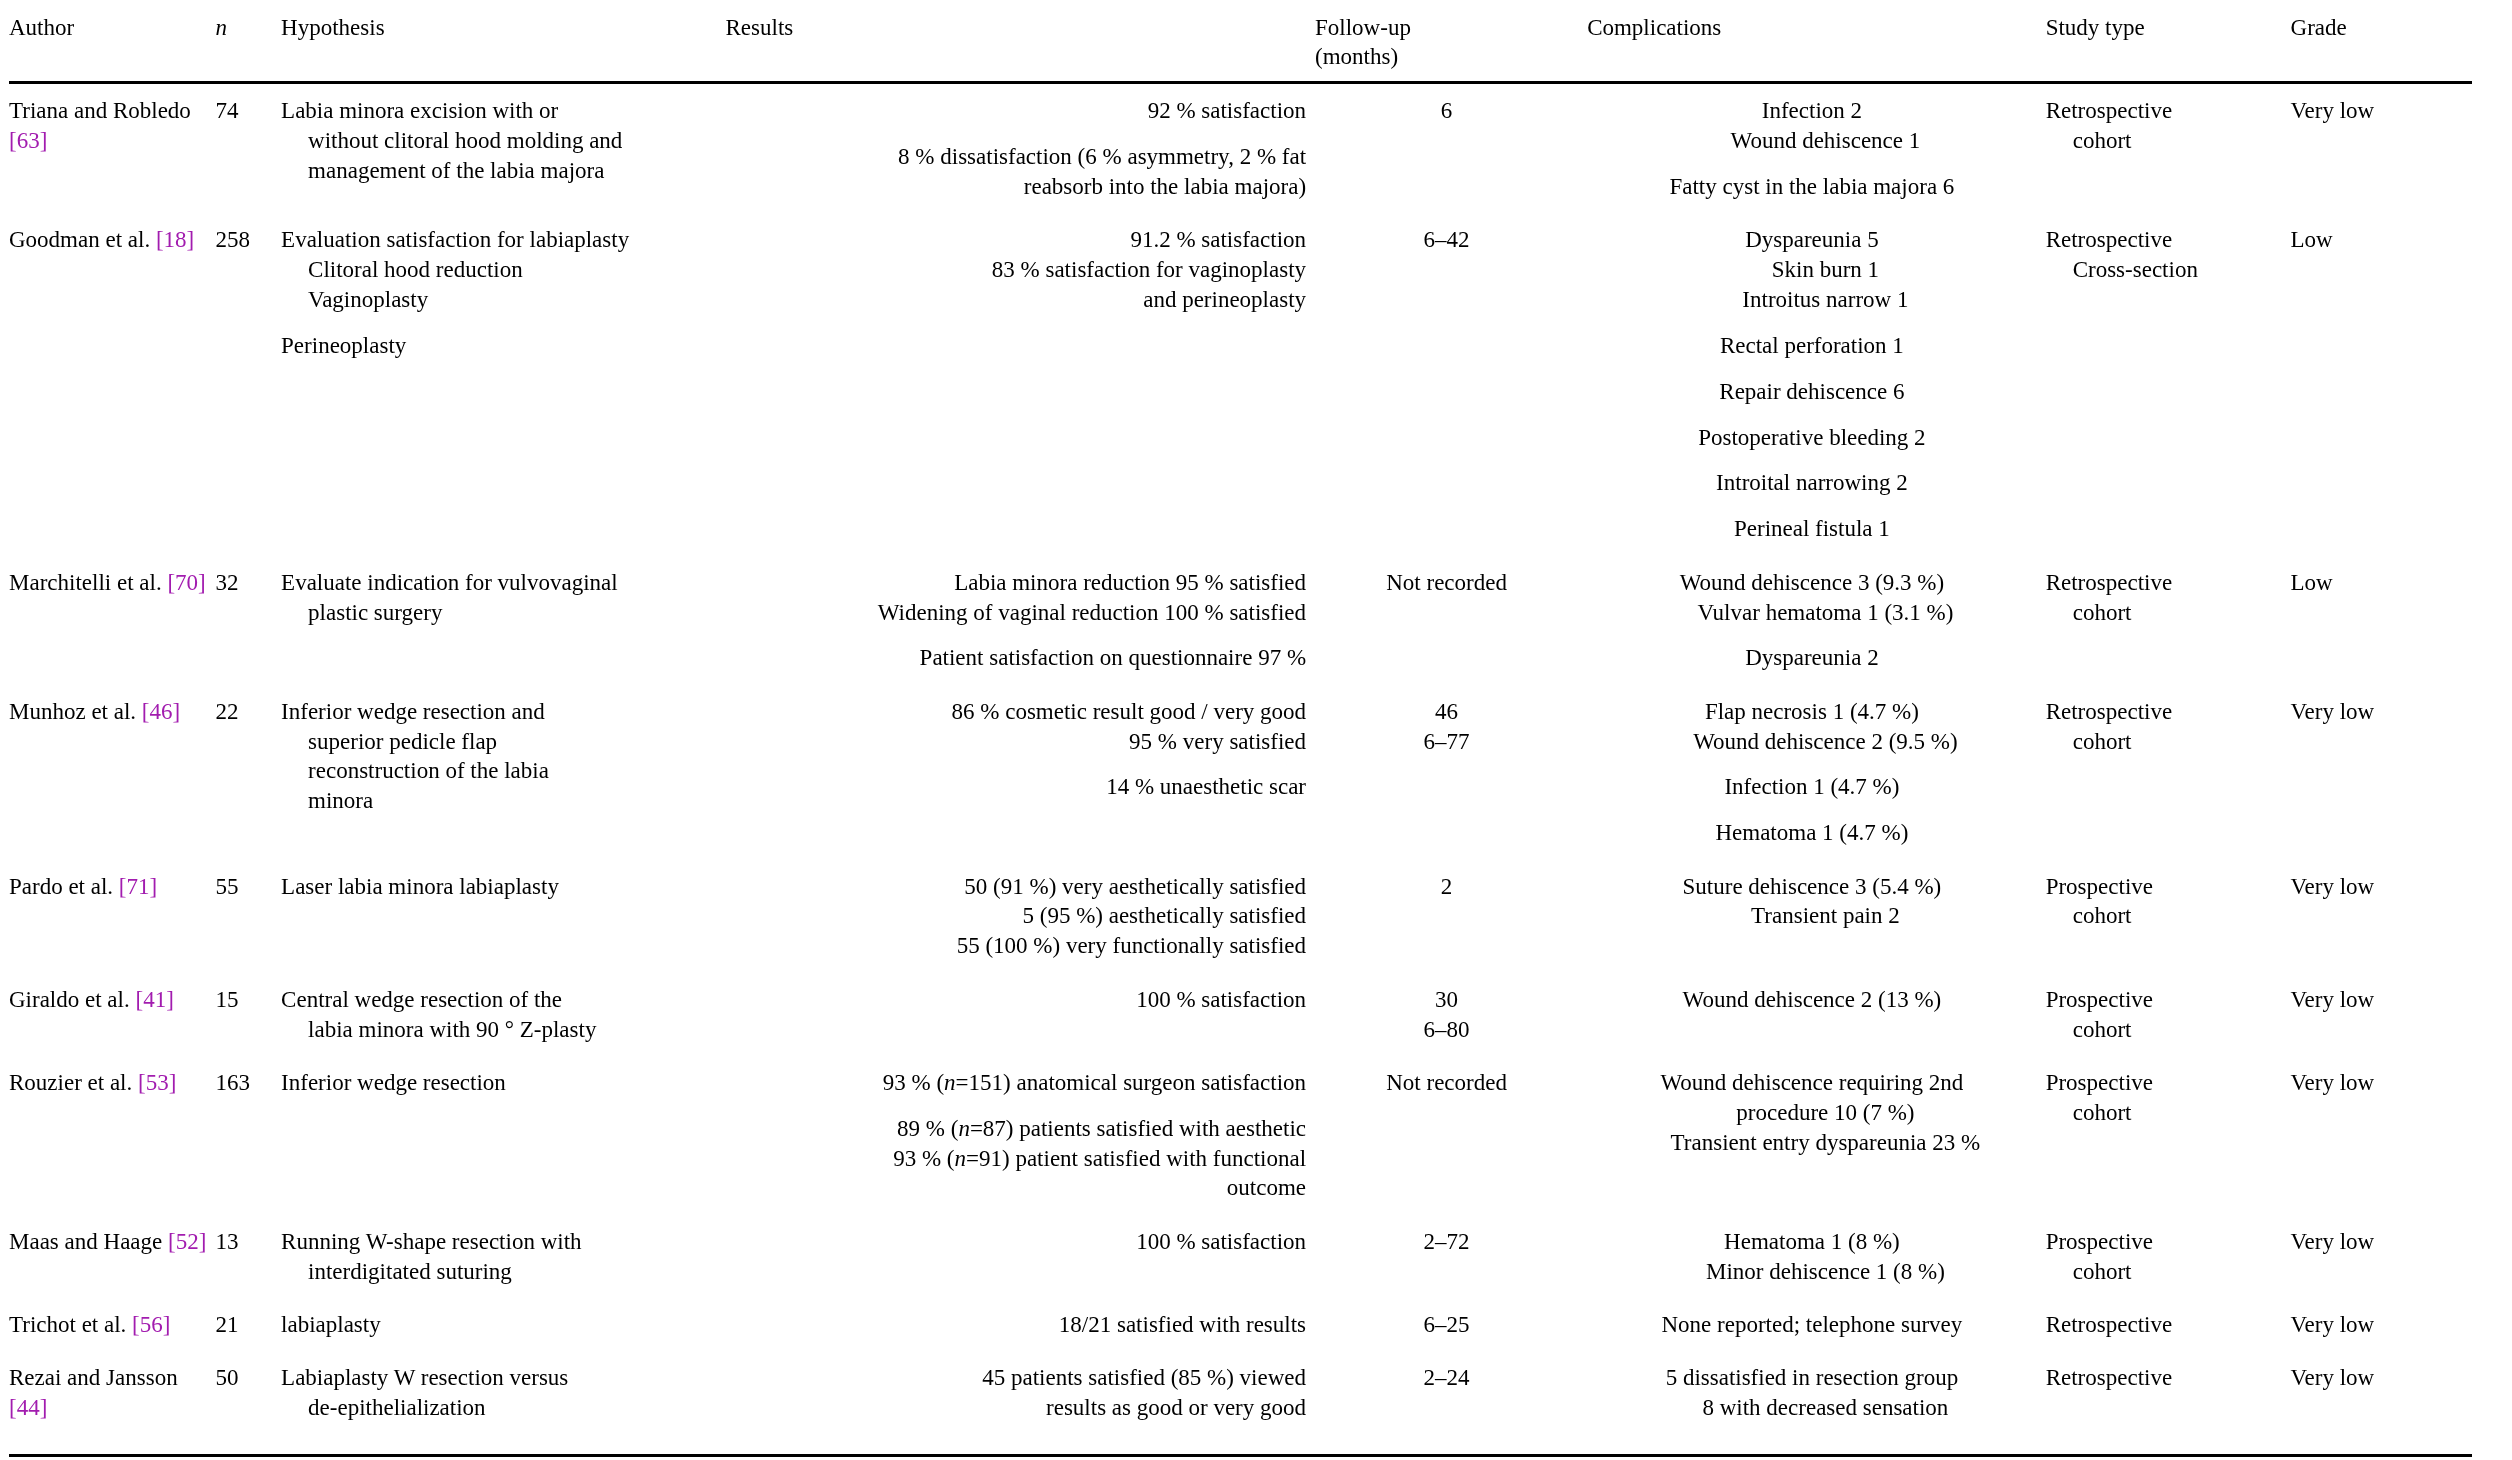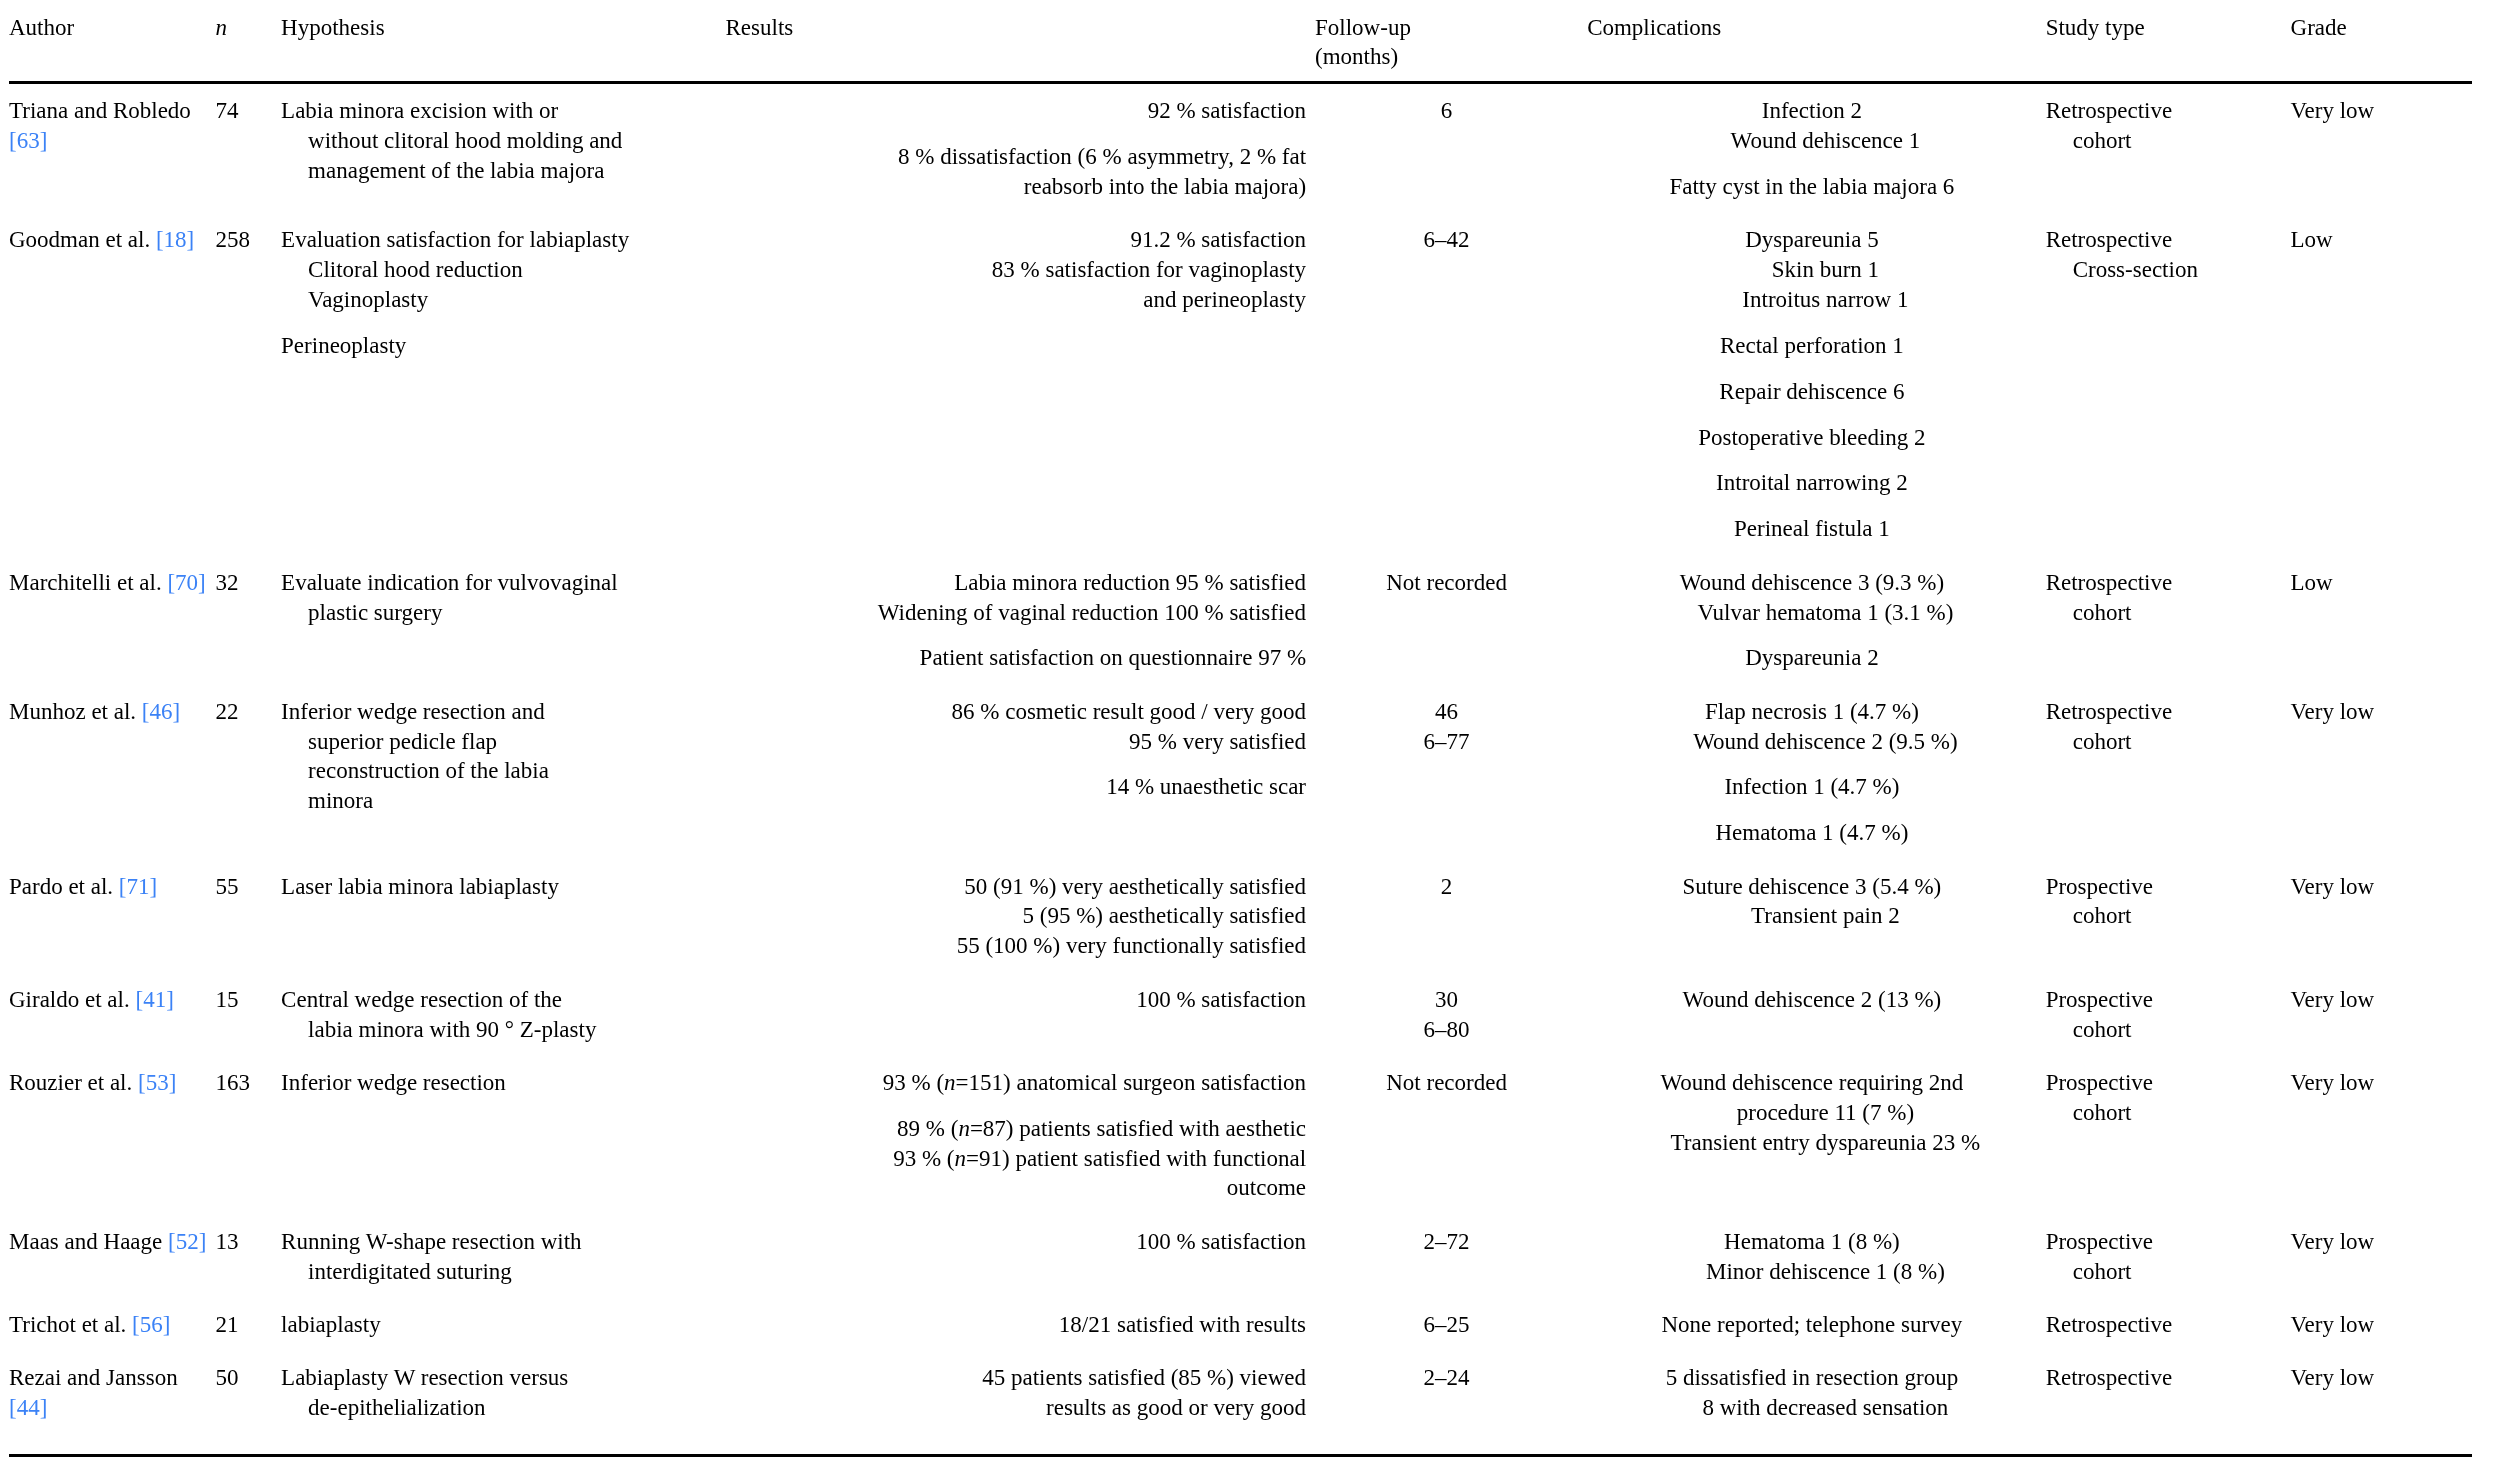--- a/index.html
+++ b/index.html
@@ -52,21 +52,21 @@
   col.c-fu     { width: 270px; }
   col.c-comp   { width: 455px; }
   col.c-study  { width: 243px; }
   col.c-grade  { width: 180px; }
 
   .col-fu, .col-n, .col-grade-cell { }
   .col-n { text-align: left; }
   .center { text-align: center; }
   .fu-line { display: block; }
 
-  .ref { color: #3b82f6; }
+  .ref { color: #a21caf; }
   em.nvar { font-style: italic; }
   th .hdr-l2 { display: block; }
 
   .study-line { display: block; }
   .study-line.ind { padding-left: 27px; }
 
   .comp-line { display: block; text-align: center; }
   .comp-line.ind { padding-left: 27px; }
   .comp-group + .comp-group { margin-top: 16px; }
   .comp-group { display: block; }
@@ -351,21 +351,21 @@
               <span class="res-line ind">93 % (<em class="nvar">n</em>=91) patient satisfied with functional</span>
               <span class="res-line ind">outcome</span>
             </span>
           </td>
           <td class="center">
             <span class="fu-line">Not recorded</span>
           </td>
           <td>
             <span class="comp-group">
               <span class="comp-line">Wound dehiscence requiring 2nd</span>
-              <span class="comp-line ind">procedure 11 (7 %)</span>
+              <span class="comp-line ind">procedure 10 (7 %)</span>
               <span class="comp-line ind">Transient entry dyspareunia 23 %</span>
             </span>
           </td>
           <td>
             <span class="study-line">Prospective</span>
             <span class="study-line ind">cohort</span>
           </td>
           <td class="col-grade-cell">Very low</td>
         </tr>
         <tr>

